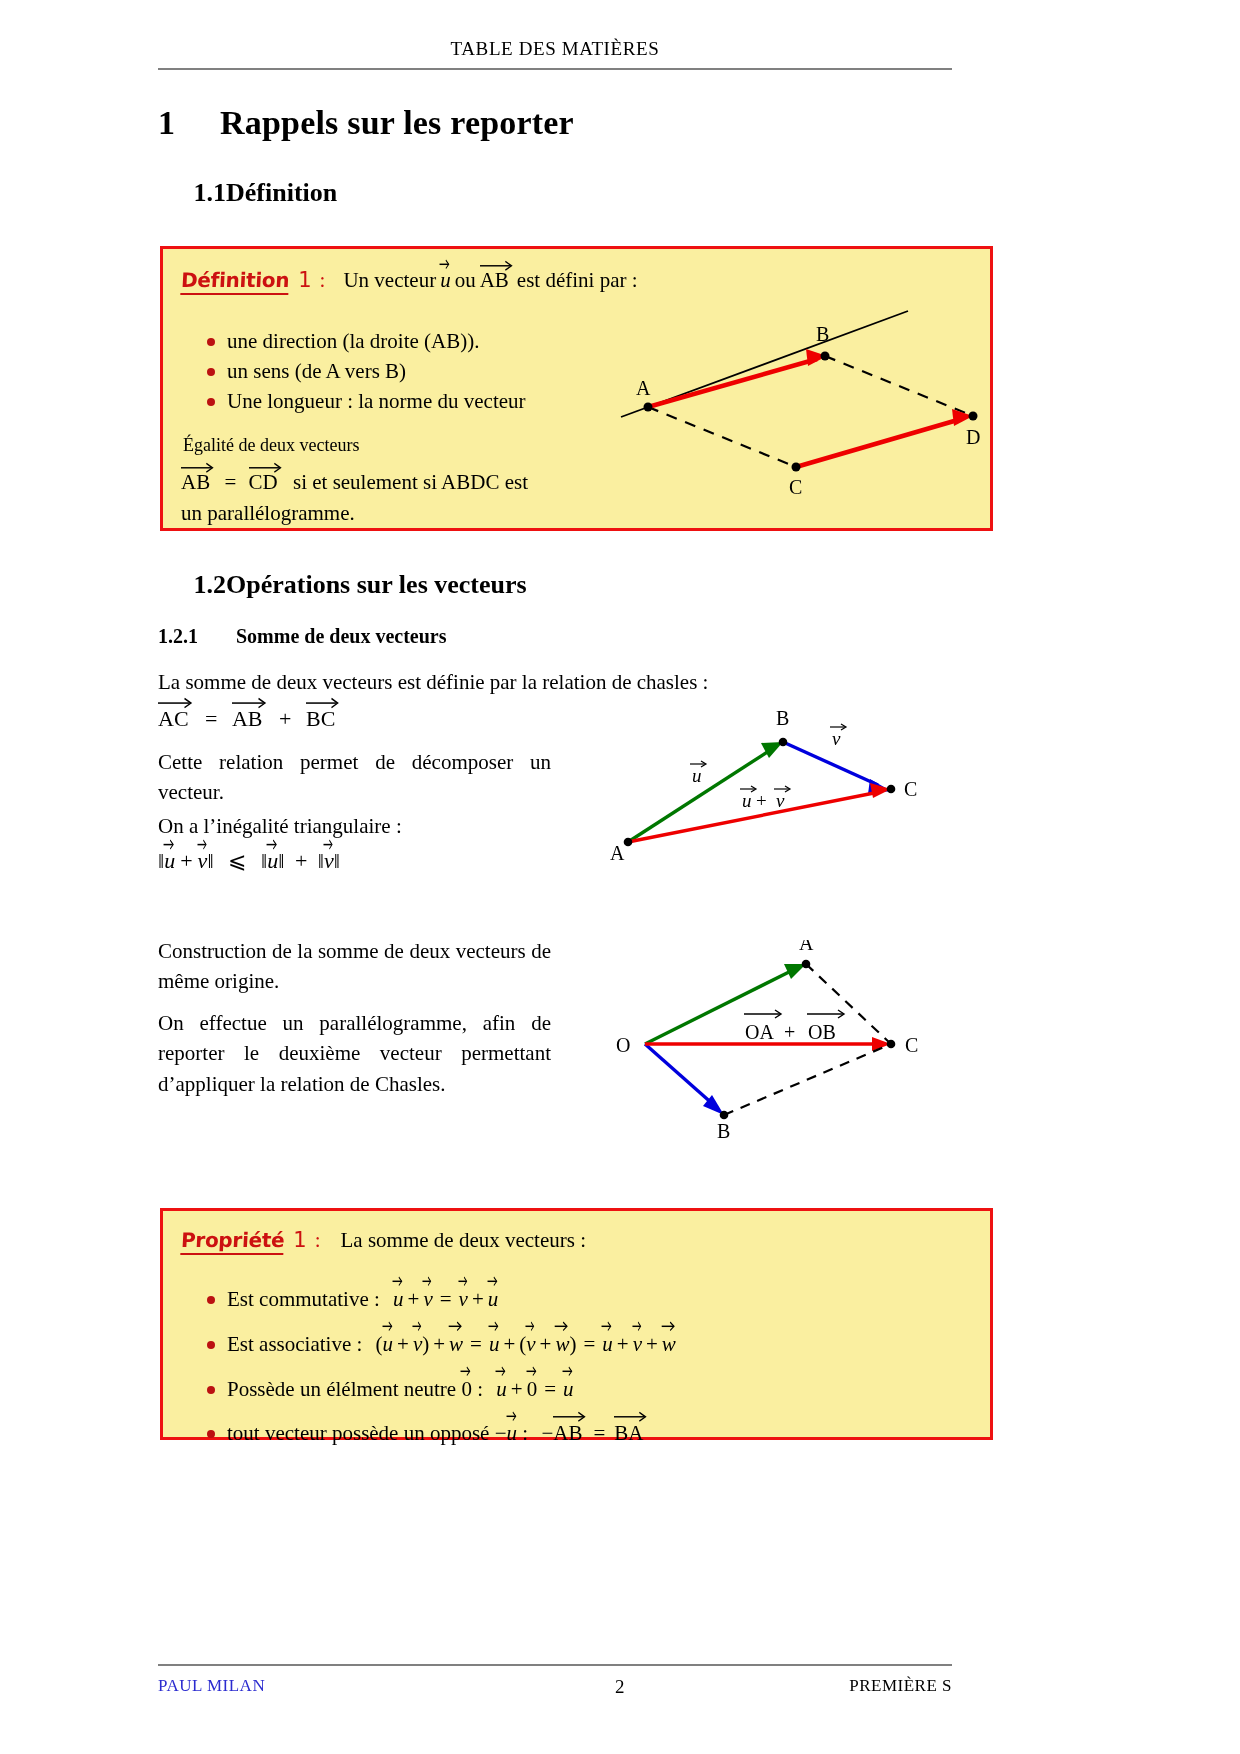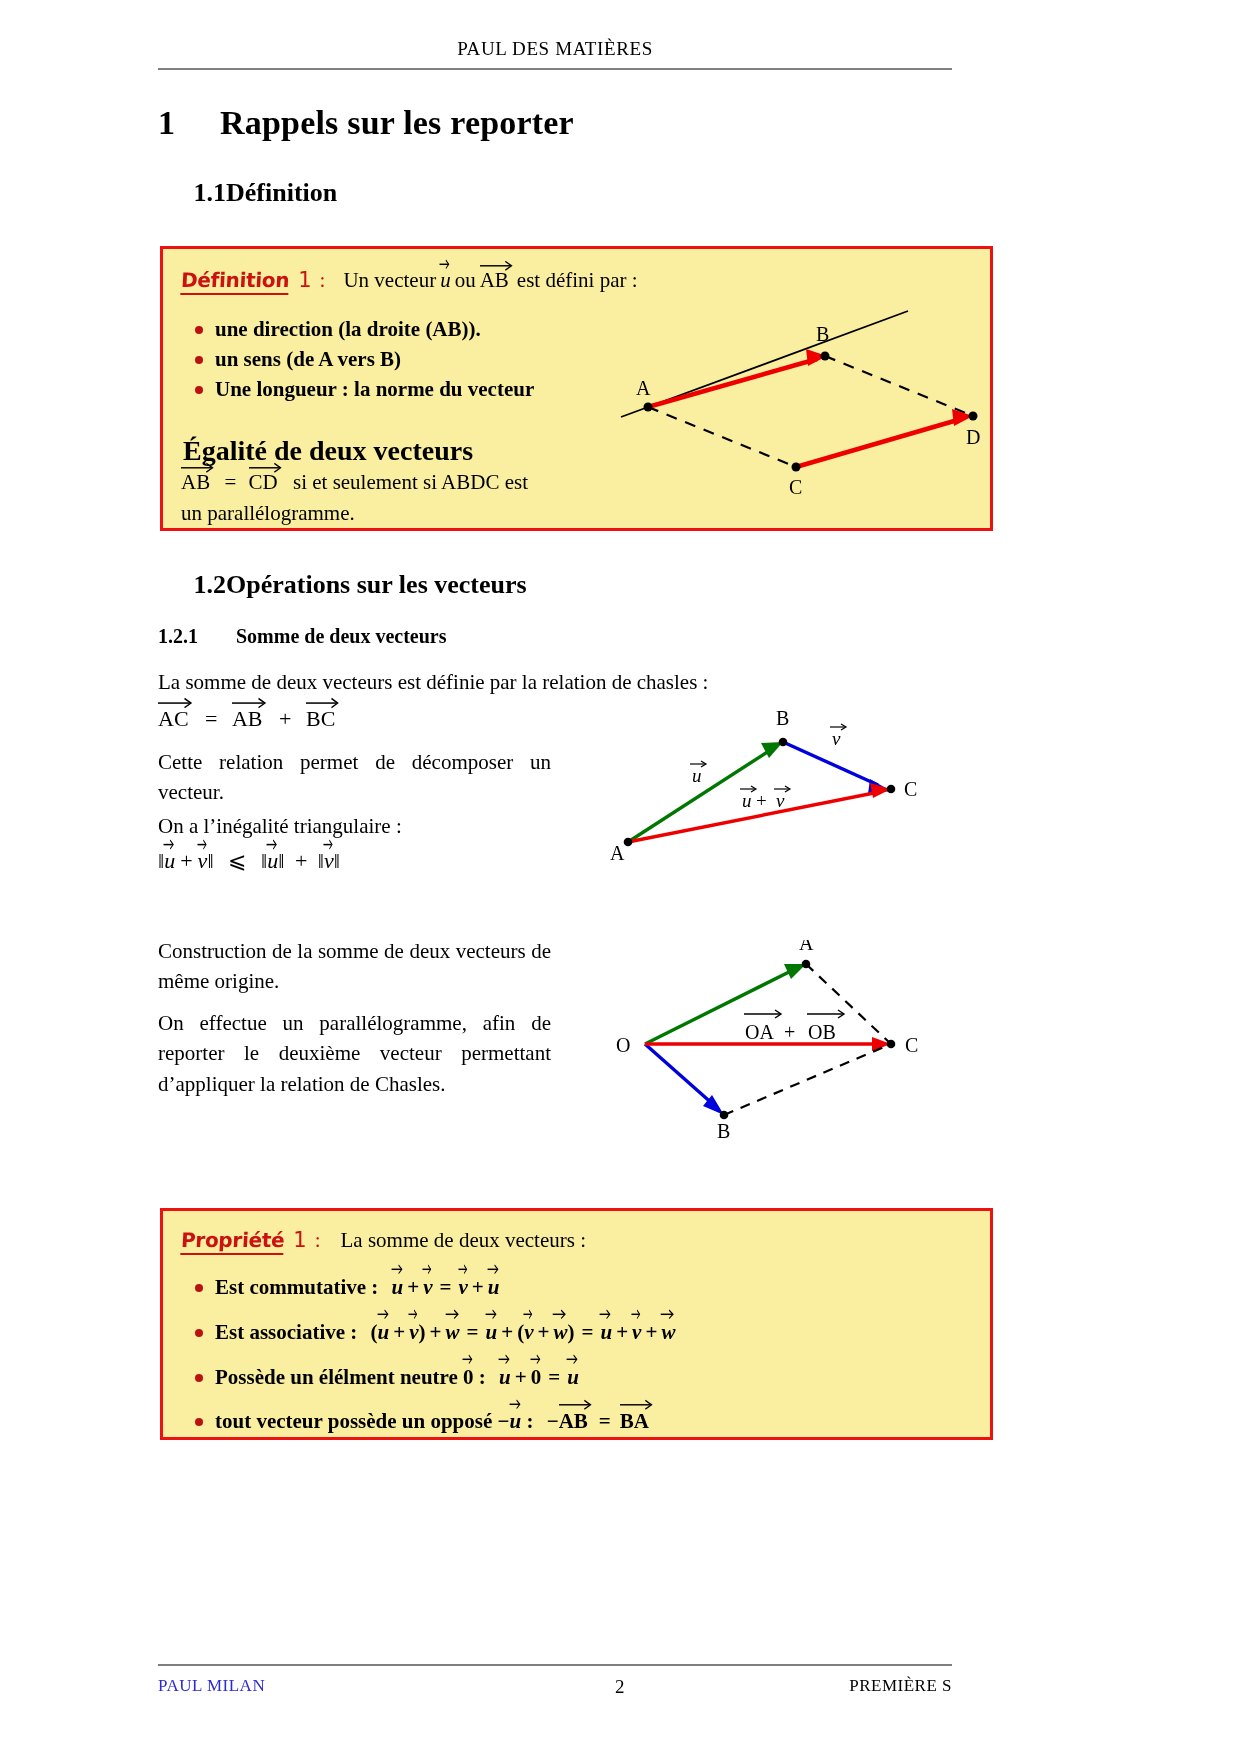--- a/index.html
+++ b/index.html
@@ -52,21 +52,21 @@
     border-bottom:2px solid #cc1111;
     padding-bottom:1px;
     letter-spacing:-0.3px;
     display:inline-block;
     transform:skewX(-3deg);
   }
   .boxnum{color:#cc1111;font-size:21px;padding-left:9px;font-family:"DejaVu Sans",sans-serif;}
   .boxcolon{color:#cc1111;font-size:21px;padding-left:8px;}
 
   .btxt{font-size:21px;}
-  .blist{margin:0;padding:0;list-style:none;font-weight:bold;}
+  .blist{margin:12px;padding:0;list-style:none;}
   .blist li{
     position:relative;padding-left:30px;font-size:21px;line-height:1.42;
   }
   .blist li:before{
     content:"";position:absolute;left:10px;top:11px;
     width:8px;height:8px;border-radius:50%;background:#bb1111;
   }
 
   
   .para{position:absolute;font-size:21px;line-height:1.45;text-align:justify;}
@@ -88,21 +88,21 @@
   .foot.right{left:0;width:952px;text-align:right;color:#000;}
 
   svg{display:block;}
   .figwrap{position:absolute;}
 </style>
 </head>
 <body>
 
 <div class="page">
 
-  <div class="runhead">PAUL DES MATIÈRES</div>
+  <div class="runhead">TABLE DES MATIÈRES</div>
   <div class="headrule"></div>
 
   <div class="h1">
     <span class="num">1</span><span>Rappels sur les reporter</span>
   </div>
 
   <div class="h2" style="top:178px">
     <span class="num">1.1</span><span>Définition</span>
   </div>
 
@@ -124,21 +124,21 @@
     </div>
 
     <ul class="blist" style="position:absolute;left:22px;top:66px;width:420px;">
       <li>une direction (la droite (AB)).</li>
       <li>un sens (de A vers B)</li>
       <li>
         <span style="display:inline-block;width:388px;text-align:justify;">Une longueur : la norme du vecteur</span>
       </li>
     </ul>
 
-    <div style="position:absolute;left:20px;top:186px;font-size:28px;font-weight:bold;">Égalité de deux vecteurs</div>
+    <div style="position:absolute;left:20px;top:186px;font-size:18px;font-weight:normal;">Égalité de deux vecteurs</div>
 
     <div style="position:absolute;left:18px;top:221px;font-size:21px;white-space:nowrap;">
       <span class="wv"><span>AB</span><svg viewBox="0 0 40 10" preserveAspectRatio="none">
             <line x1="0" y1="6" x2="37" y2="6" stroke="#000" stroke-width="1.5"></line>
             <polyline points="31,1.5 38.5,6 31,10.5" fill="none" stroke="#000" stroke-width="1.5"></polyline>
           </svg></span>
       <span style="padding:0 7px 0 9px;">=</span>
       <span class="wv"><span>CD</span><svg viewBox="0 0 40 10" preserveAspectRatio="none">
             <line x1="0" y1="6" x2="37" y2="6" stroke="#000" stroke-width="1.5"></line>
             <polyline points="31,1.5 38.5,6 31,10.5" fill="none" stroke="#000" stroke-width="1.5"></polyline>

